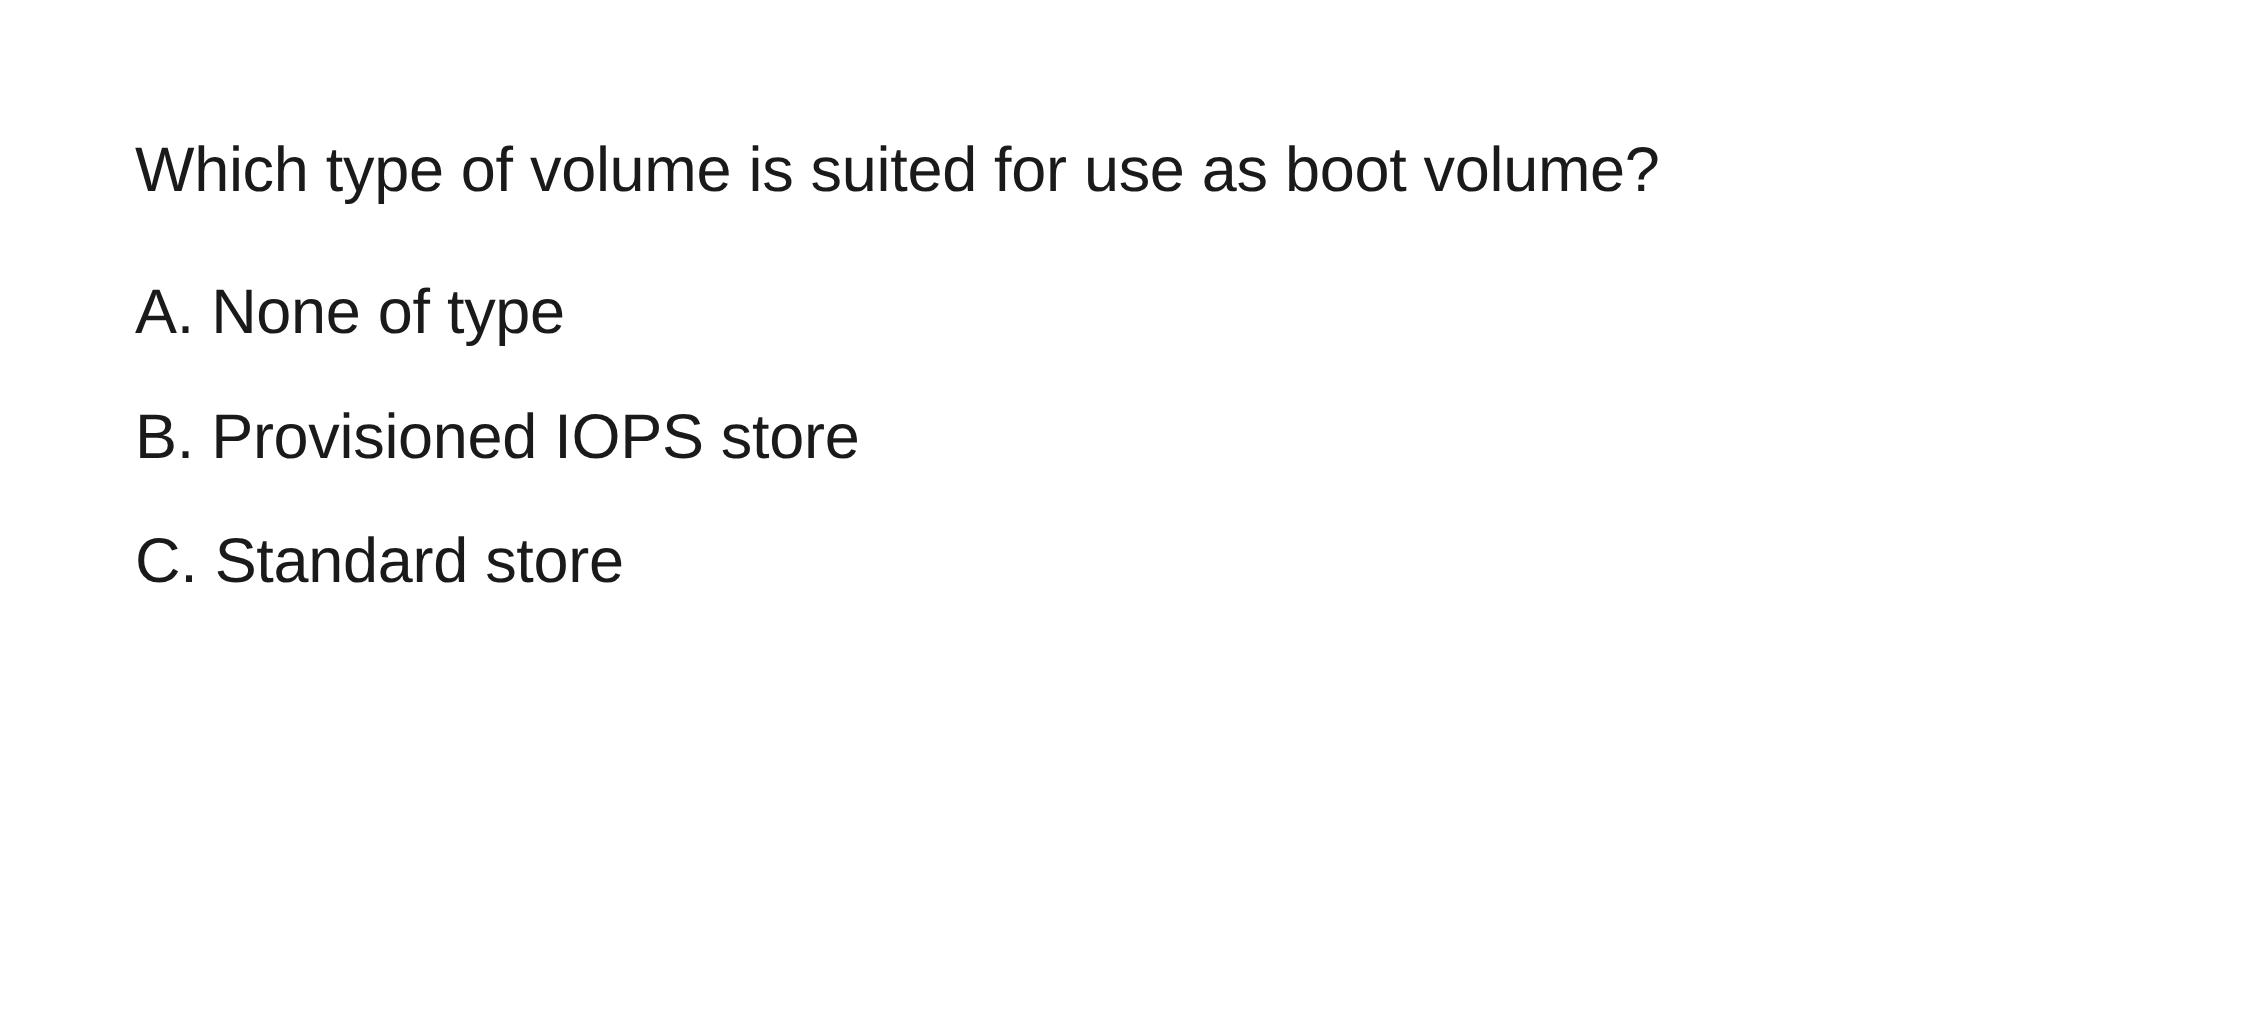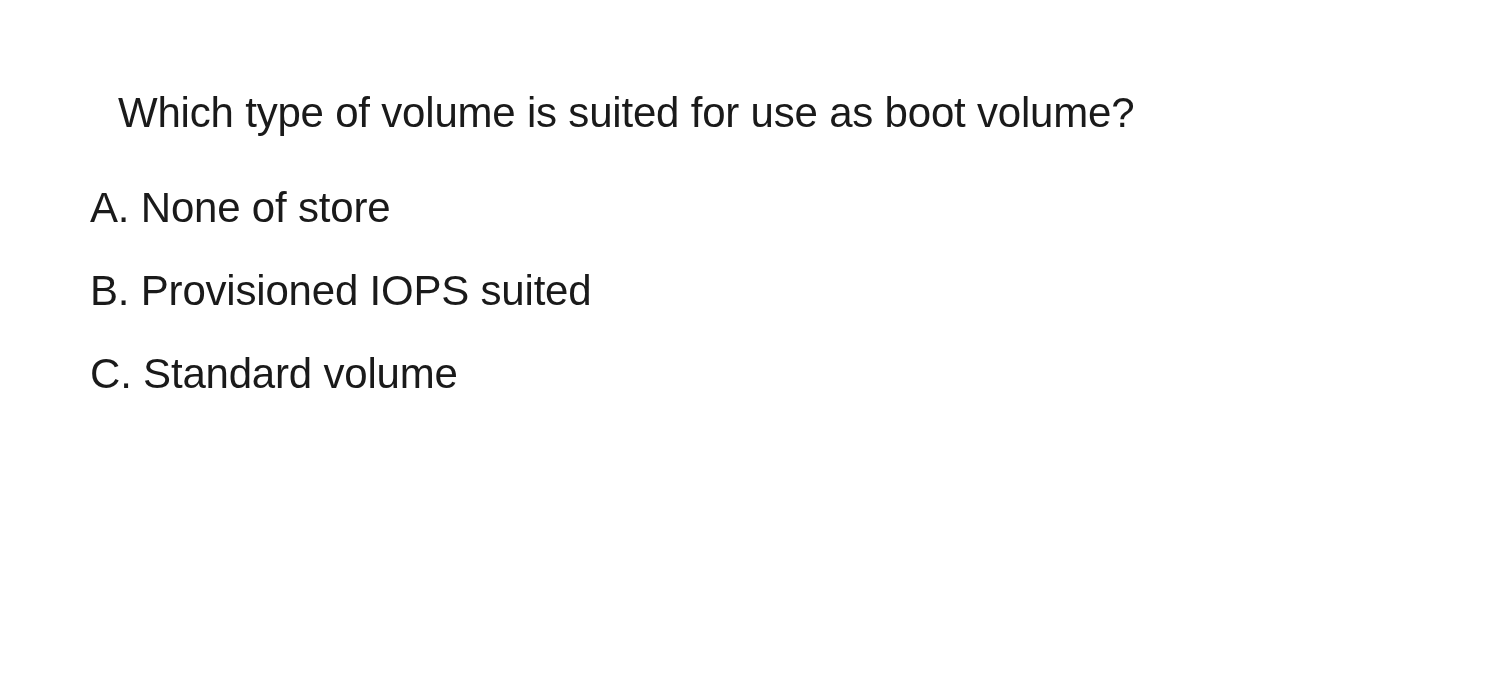--- a/index.html
+++ b/index.html
@@ -14,42 +14,41 @@
       font-family: -apple-system, BlinkMacSystemFont, "Segoe UI", Helvetica, Arial, sans-serif;
       color: #1a1a1a;
       padding: 78px 90px;
     }
     .question {
       font-size: 42px;
       line-height: 1.65;
       font-weight: 400;
       margin-bottom: 32px;
       letter-spacing: -0.2px;
-      margin-left: 28px;
     }
     .options {
       display: flex;
       flex-direction: column;
       gap: 24px;
     }
     .option {
       font-size: 42px;
       line-height: 1.4;
       font-weight: 400;
       letter-spacing: -0.2px;
     }
   </style>
 </head>
 <body>
 
 <div class="question">Which type of volume is suited for use as boot volume?</div>
 
 <div class="options">
   <div class="option">
-    <span>A</span><span>. </span><span>None of store</span>
+    <span>A</span><span>. </span><span>None of type</span>
   </div>
   <div class="option">
-    <span>B</span><span>. </span><span>Provisioned IOPS suited</span>
+    <span>B</span><span>. </span><span>Provisioned IOPS store</span>
   </div>
   <div class="option">
-    <span>C</span><span>. </span><span>Standard volume</span>
+    <span>C</span><span>. </span><span>Standard store</span>
   </div>
 </div>
 
 </body></html>

